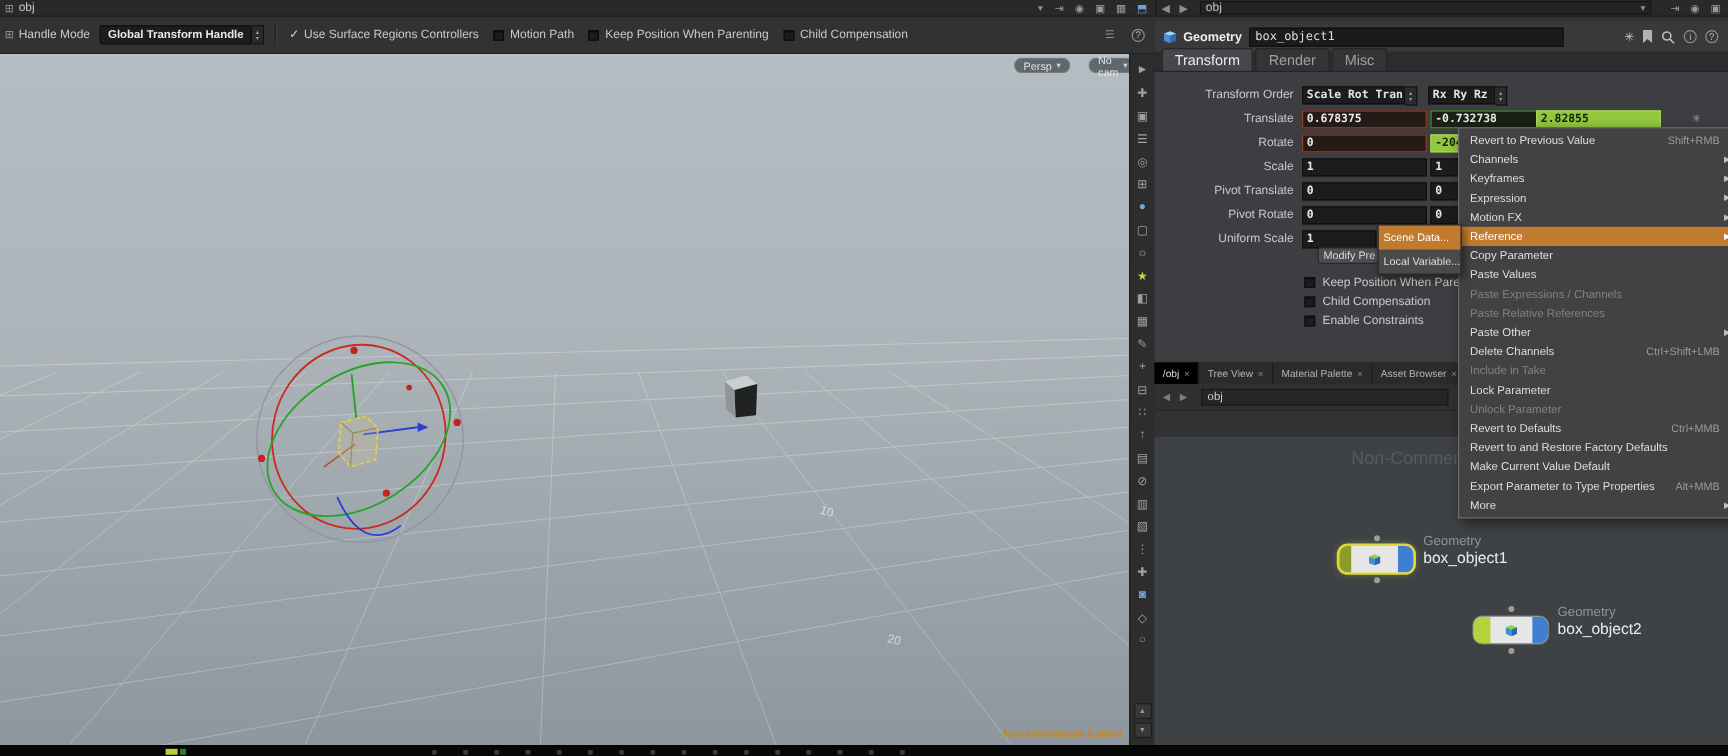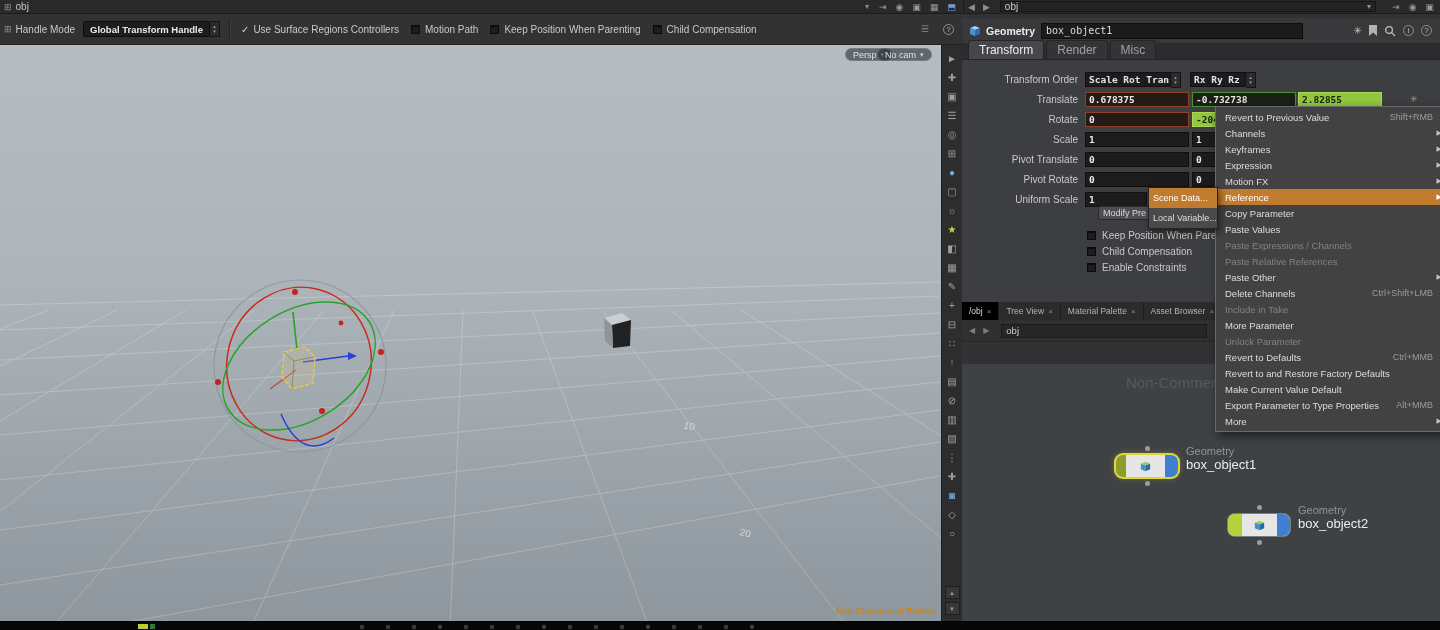--- a/index.html
+++ b/index.html
@@ -279,21 +279,21 @@
           <circle cx="322" cy="411" r="3"></circle>
           <circle cx="341" cy="323" r="2.4"></circle>
         </g>
       </g>
     </svg>
 
     <div class="vp-btn" style="left:845px;">
       <span>Persp</span>
       <span class="vp-caret">▾</span>
     </div>
-    <div class="vp-btn" style="left:877px;">
+    <div class="vp-btn" style="left:907px;">
       <span>No cam</span>
       <span class="vp-caret">▾</span>
     </div>
     <div id="vp-watermark">Non-Commercial Edition</div>
   </div>
 
   <div id="iconstrip">
     <div id="strip-icons">
 
         <span class="strip-icon">
@@ -450,21 +450,21 @@
         <span class="spinner pspin" style="left:284px">
             <i>▲</i>
             <i>▼</i>
           </span>
       </div>
 
       <div class="prow" style="top:32px">
         <span class="plabel">Translate</span>
         <span class="pfield ch-red" style="left:123px;width:104px">0.678375</span>
         <span class="pfield ch-green" style="left:230px;width:104px">-0.732738</span>
-        <span class="pfield ch-key" style="left:336px;width:84px">2.82855</span>
+        <span class="pfield ch-key" style="left:318px;width:104px">2.82855</span>
         <span class="spare-glyph" style="left:448px">✳</span>
       </div>
 
       <div class="prow" style="top:52px">
         <span class="plabel">Rotate</span>
         <span class="pfield ch-red" style="left:123px;width:104px">0</span>
         <span class="pfield ch-key" style="left:230px;width:104px">-204</span>
       </div>
 
       <div class="prow" style="top:72px">
@@ -657,21 +657,21 @@
         <span class="cm-arrow">▶</span>
       </div>
 
       <div class="cm-item disabled">
         <span class="cm-label">Include in Take</span>
         <span class="cm-shortcut"></span>
         <span class="cm-arrow">▶</span>
       </div>
 
       <div class="cm-item">
-        <span class="cm-label">More Parameter</span>
+        <span class="cm-label">Lock Parameter</span>
         <span class="cm-shortcut"></span>
         <span class="cm-arrow">▶</span>
       </div>
 
       <div class="cm-item disabled">
         <span class="cm-label">Unlock Parameter</span>
         <span class="cm-shortcut"></span>
         <span class="cm-arrow">▶</span>
       </div>
 

